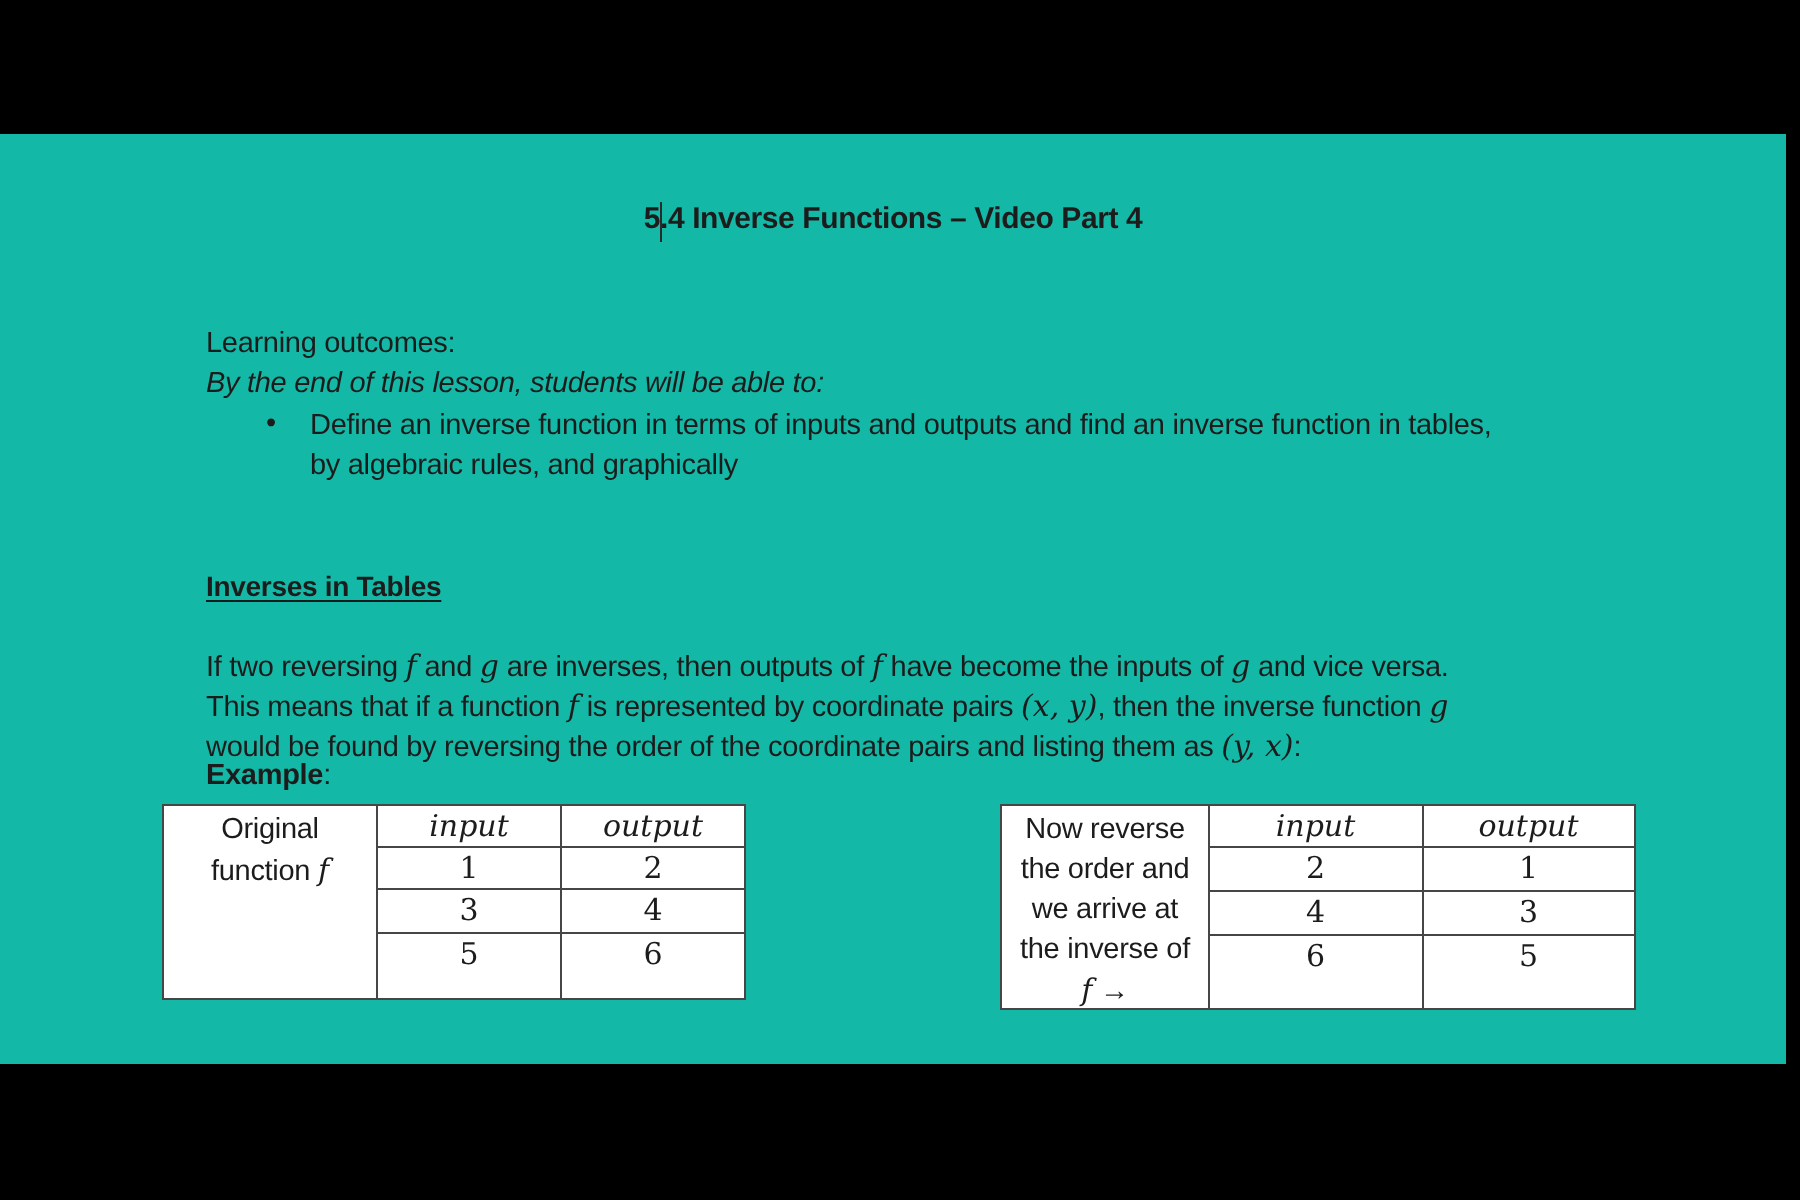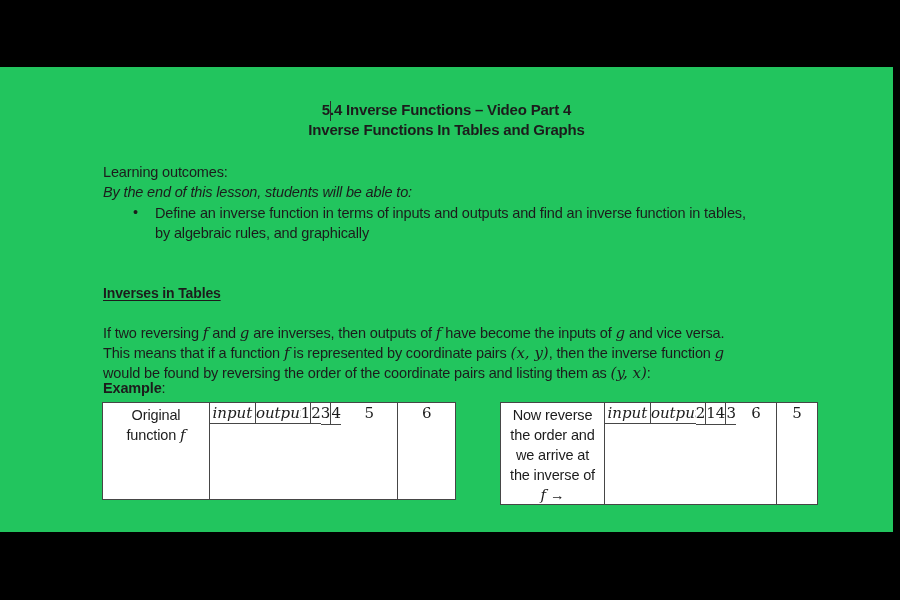--- a/index.html
+++ b/index.html
@@ -15,21 +15,21 @@
   }
   .bar { position: absolute; background: #000000; }
   .bar-top    { left: 0; top: 0;    width: 900px; height: 67px; }
   .bar-bottom { left: 0; top: 532px; width: 900px; height: 68px; }
   .bar-right  { left: 893px; top: 0; width: 7px; height: 600px; }
 
   .paper {
     position: absolute;
     left: 0; top: 67px;
     width: 893px; height: 465px;
-    background: #22c55e;
+    background: #14b8a6;
     color: #1c1c1c;
   }
 
   
   .title-line {
     position: absolute;
     left: 0; width: 893px;
     text-align: center;
     font-weight: bold;
     font-size: 15px;
@@ -84,35 +84,35 @@
   }
 
   
   .tbl {
     position: absolute;
     top: 335px;
     display: flex;
     border: 1px solid #464646;
     background: #ffffff;
   }
-  .tbl-left  { left: 102px;  width: 354px; height: 98px; }
+  .tbl-left  { left: 81px;  width: 292px; height: 98px; }
   .tbl-right { left: 500px; width: 318px; height: 103px; }
 
   .tbl-caption {
     border-right: 1px solid #464646;
     text-align: center;
     padding-top: 2px;
     font-size: 14.5px;
     letter-spacing: -0.15px;
   }
   .tbl-left  .tbl-caption { width: 107px; }
   .tbl-right .tbl-caption { width: 104px; }
   .cap-line { line-height: 20px; }
 
-  .tbl-grid { flex: 1; display: flex; flex-direction: row; }
+  .tbl-grid { flex: 1; display: flex; flex-direction: column; }
   .tbl-row { display: flex; border-bottom: 1px solid #464646; }
   .tbl-row.rlast { border-bottom: none; flex: 1; }
   .rhead { height: 21px; }
   .r1 { height: 21px; }
   .r2 { height: 22px; }
 
   .cell {
     flex: 1;
     text-align: center;
     overflow: hidden;
@@ -135,21 +135,20 @@
 
 <div class="stage">
   <div class="bar bar-top"></div>
   <div class="bar bar-bottom"></div>
   <div class="bar bar-right"></div>
 
   <div class="paper">
 
     <div class="caret"></div>
     <div class="title-line t1">5.4 Inverse Functions – Video Part 4</div>
-    <div class="title-line t2">Inverse Functions In Tables and Graphs</div>
 
     <div class="bodyline intro1">Learning outcomes:</div>
     <div class="bodyline intro2">By the end of this lesson, students will be able to:</div>
 
     <span class="bullet-glyph">•</span>
     <div class="bodyline btext1">Define an inverse function in terms of inputs and outputs and find an inverse function in tables,</div>
     <div class="bodyline btext2">by algebraic rules, and graphically</div>
 
     <div class="section-heading">Inverses in Tables</div>
 

